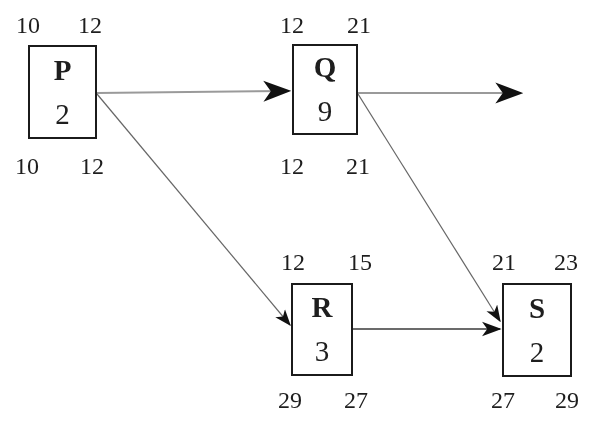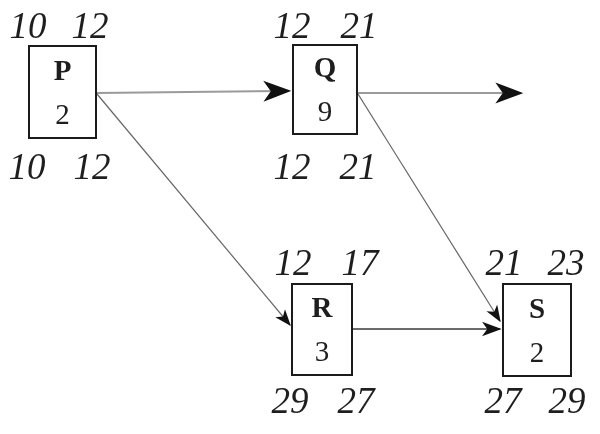--- a/index.html
+++ b/index.html
@@ -38,25 +38,24 @@
     font-weight: bold;
     font-size: 29px;
     line-height: 1;
   }
   .node-duration {
     font-size: 29px;
     line-height: 1;
   }
   .num {
     position: absolute;
-    font-size: 37px;
+    font-size: 24px;
     line-height: 1;
     transform: translate(-50%, -50%);
     white-space: nowrap;
-    font-style: italic;
   }
   
   #box-P { left: 28px;  top: 45px;  width: 69px; height: 94px; }
   #box-Q { left: 292px; top: 44px;  width: 66px; height: 91px; }
   #box-R { left: 291px; top: 283px; width: 62px; height: 93px; }
   #box-S { left: 502px; top: 283px; width: 70px; height: 94px; }
 </style>
 </head>
 <body>
 
@@ -91,21 +90,21 @@
   <div class="num" style="left:292px; top:25px;">12</div>
   <div class="num" style="left:359px; top:25px;">21</div>
   <div class="num" style="left:292px; top:166px;">12</div>
   <div class="num" style="left:358px; top:166px;">21</div>
 
   <div class="node-box" id="box-R">
     <span class="node-label">R</span>
     <span class="node-duration">3</span>
   </div>
   <div class="num" style="left:293px; top:262px;">12</div>
-  <div class="num" style="left:360px; top:262px;">17</div>
+  <div class="num" style="left:360px; top:262px;">15</div>
   <div class="num" style="left:290px; top:400px;">29</div>
   <div class="num" style="left:356px; top:400px;">27</div>
 
   <div class="node-box" id="box-S">
     <span class="node-label">S</span>
     <span class="node-duration">2</span>
   </div>
   <div class="num" style="left:504px; top:262px;">21</div>
   <div class="num" style="left:566px; top:262px;">23</div>
   <div class="num" style="left:503px; top:400px;">27</div>

